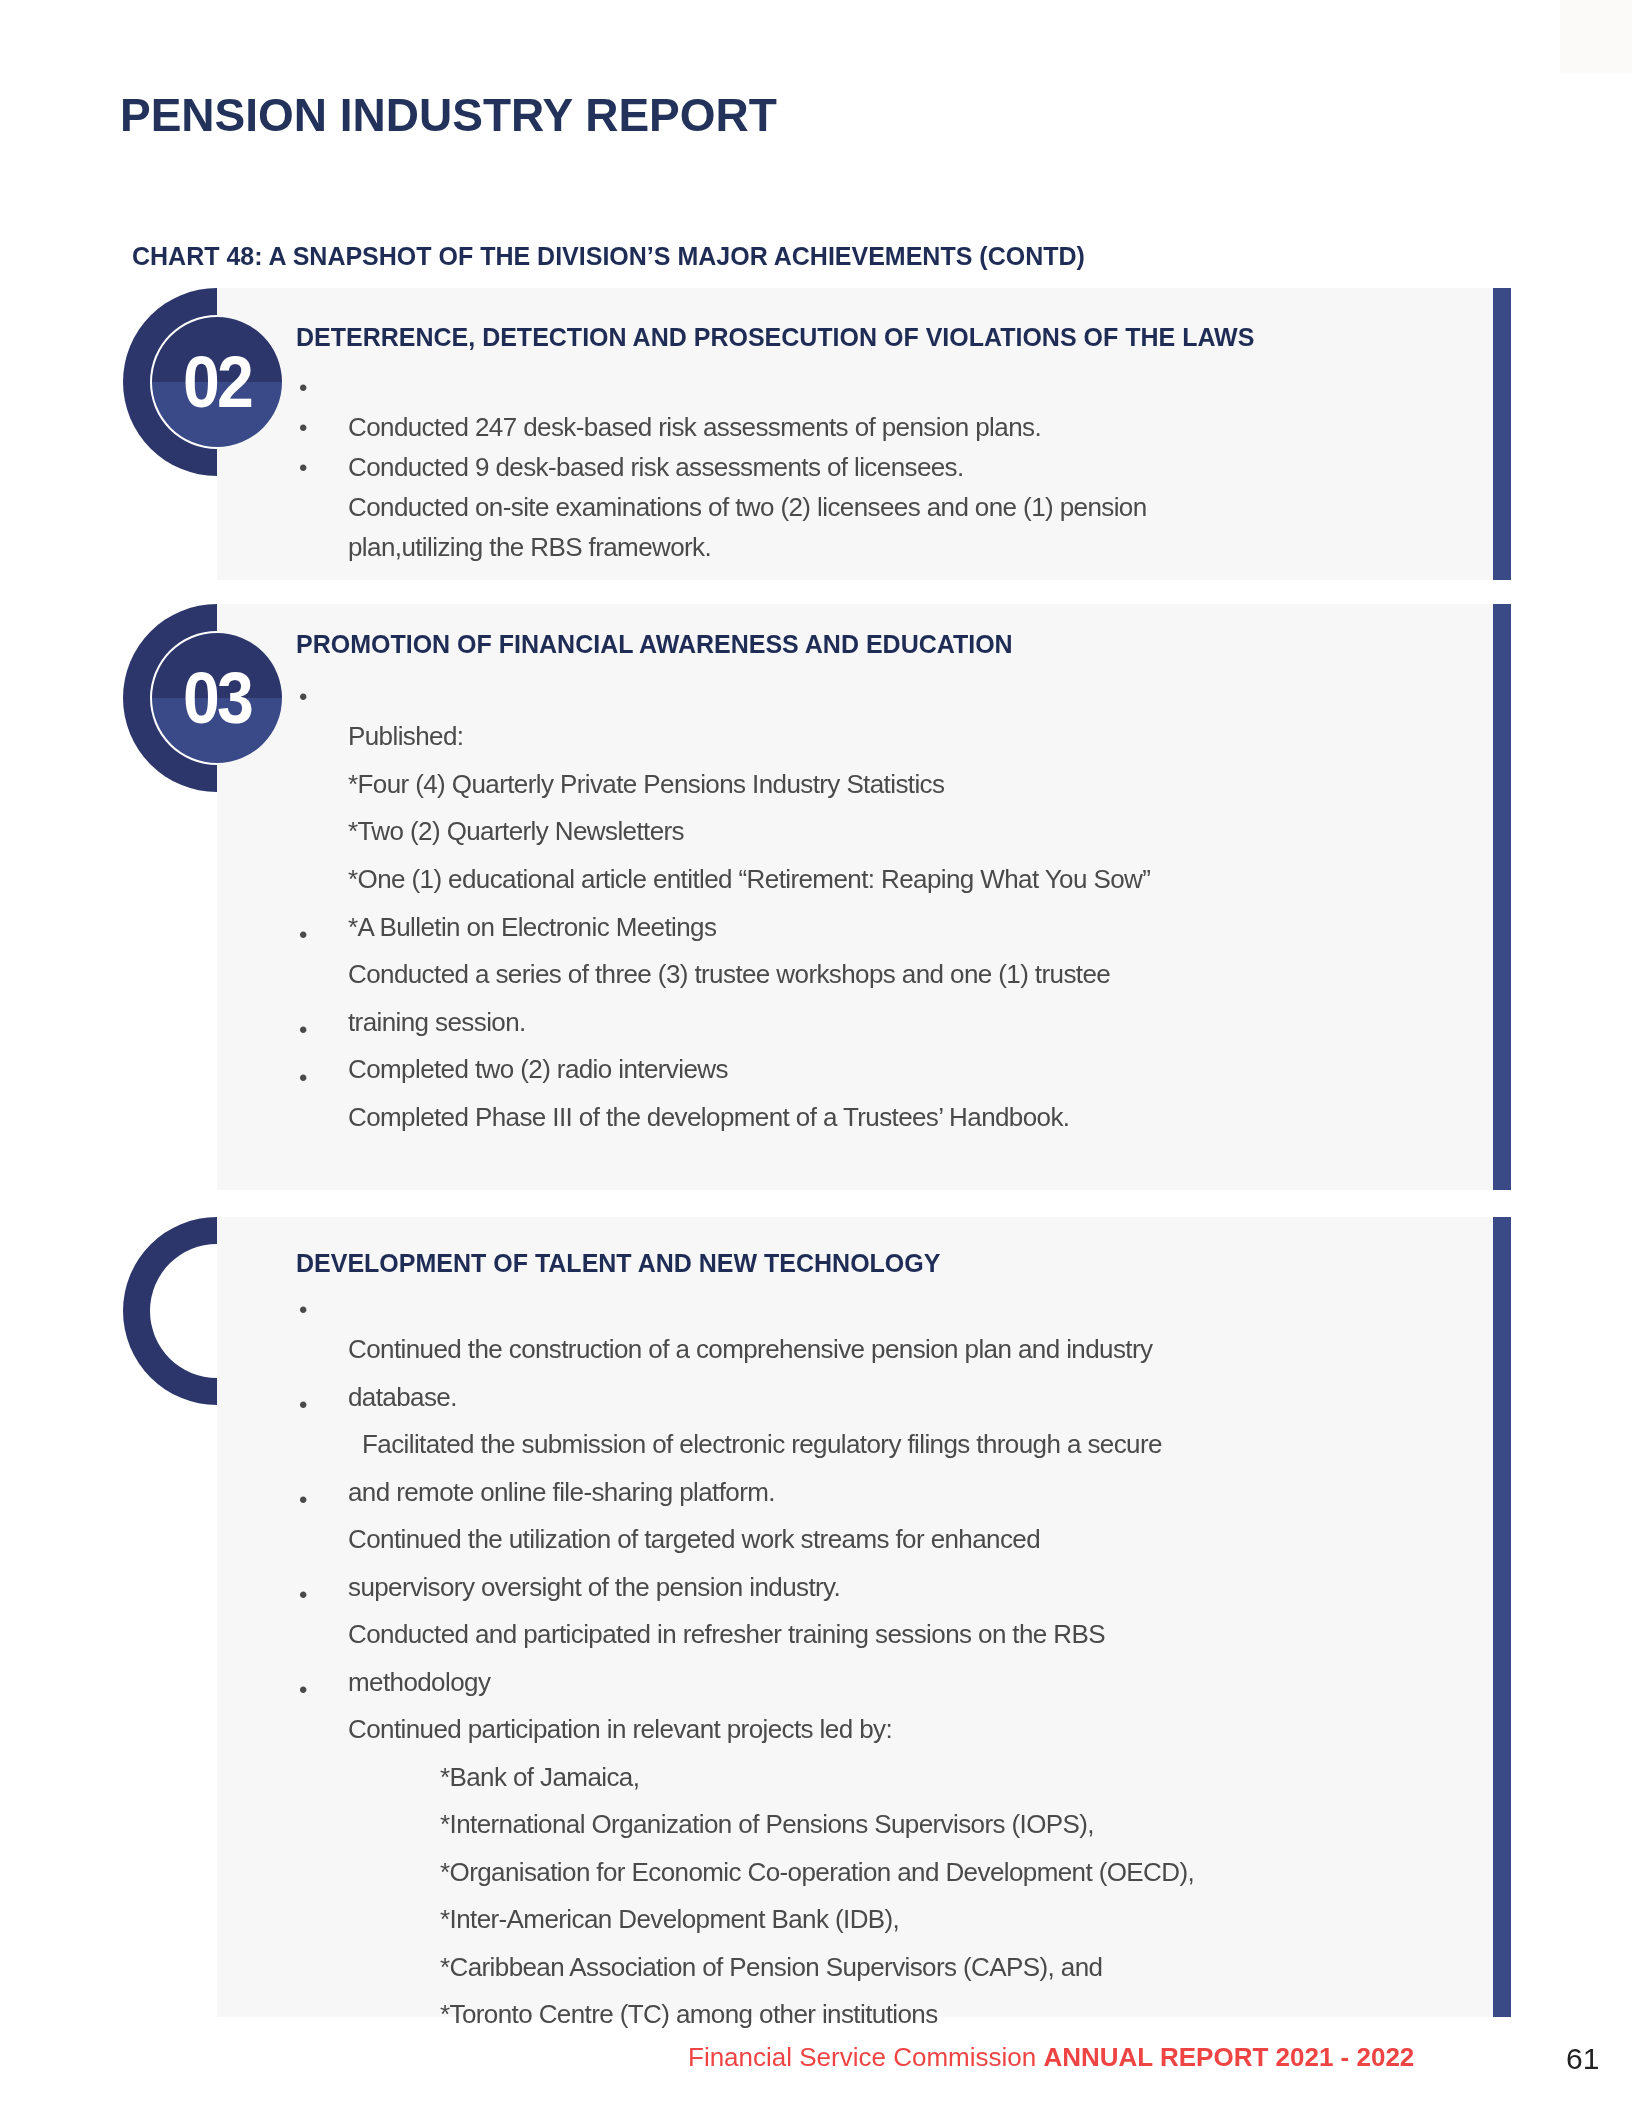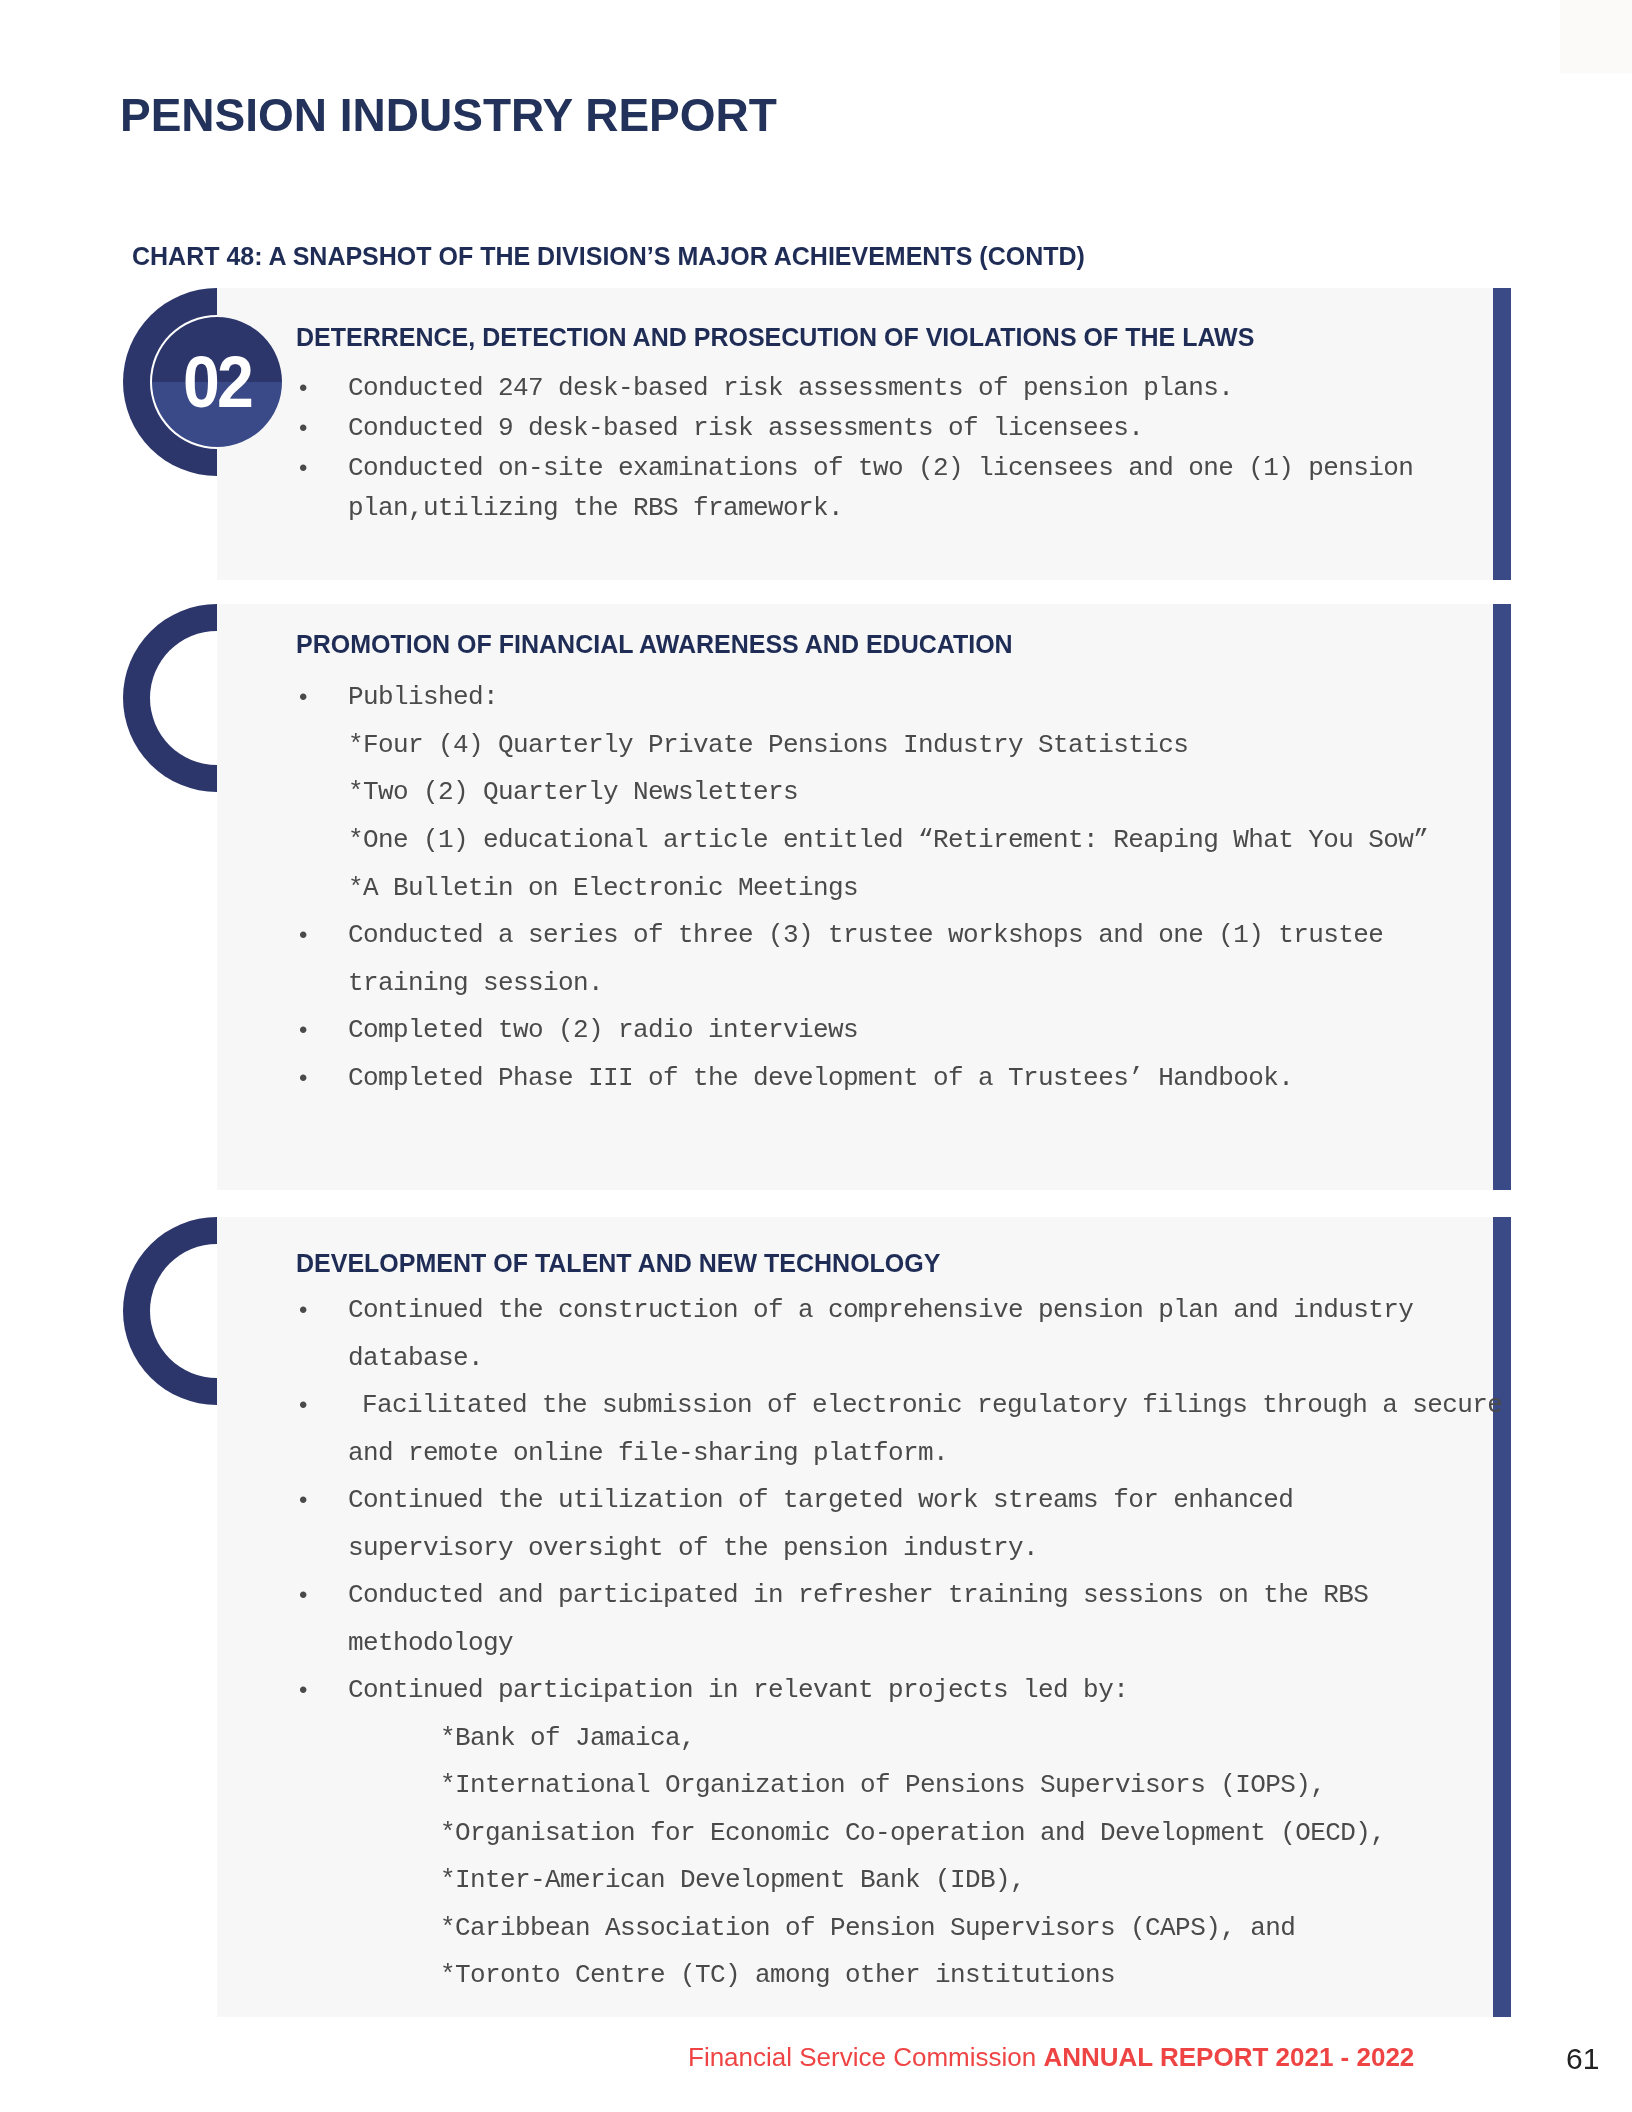--- a/index.html
+++ b/index.html
@@ -36,21 +36,21 @@
     position: absolute; left: 0; top: 0; width: 130px; height: 130px; line-height: 130px;
     text-align: center; color: #ffffff; font-weight: bold; font-size: 72px;
     font-family: "Liberation Sans", sans-serif; letter-spacing: -3px; transform: scaleX(0.92);
   }
   .section-heading {
     position: absolute; left: 296px; margin: 0; font-size: 25px; font-weight: bold;
     color: #1f2d56; white-space: nowrap; line-height: 30px;
   }
   .line {
     position: absolute; font-size: 26px; color: #4a4a4a; white-space: nowrap; line-height: 32px;
-    font-family: Liberation Mono, monospace; letter-spacing: -0.6px;
+    font-family: Liberation Sans, sans-serif; letter-spacing: -0.6px; margin-top: 39px;
   }
   .bullet { position: absolute; left: 299px; font-size: 24px; color: #4a4a4a; line-height: 32px; }
   .footer {
     position: absolute; left: 688px; top: 2042px; font-size: 26px; color: #ef4444; white-space: nowrap;
   }
   .footer b { font-weight: bold; }
   .page-number { position: absolute; left: 1566px; top: 2042px; font-size: 30px; color: #222222; }
 </style>
 </head>
 <body>
@@ -78,20 +78,23 @@
   <span class="bullet" style="top:452px;">•</span>
   <span class="line" style="left:348px;top:452px;">Conducted on-site examinations of two (2) licensees and one (1) pension</span>
   <span class="line" style="left:348px;top:492px;">plan,utilizing the RBS framework.</span>
 </div>
 
 <div class="panel" style="top:604px;height:586px;"></div>
 <div class="panel-bar" style="top:604px;height:586px;"></div>
 <div class="badge" style="left:123px;top:604px;">
   <div class="badge-arc"></div>
   <div class="badge-gap"></div>
+  <div class="badge-disc">
+    <div class="badge-num">03</div>
+  </div>
 </div>
 <h3 class="section-heading" style="top:629px;text-align:center;">PROMOTION OF FINANCIAL AWARENESS AND EDUCATION</h3>
 <div>
   <span class="bullet" style="top:681px;">•</span>
   <span class="line" style="left:348px;top:681px;">Published:</span>
   <span class="line" style="left:348px;top:729px;">*Four (4) Quarterly Private Pensions Industry Statistics</span>
   <span class="line" style="left:348px;top:776px;">*Two (2) Quarterly Newsletters</span>
   <span class="line" style="left:348px;top:824px;">*One (1) educational article entitled “Retirement: Reaping What You Sow”</span>
   <span class="line" style="left:348px;top:872px;">*A Bulletin on Electronic Meetings</span>
   <span class="bullet" style="top:919px;">•</span>

